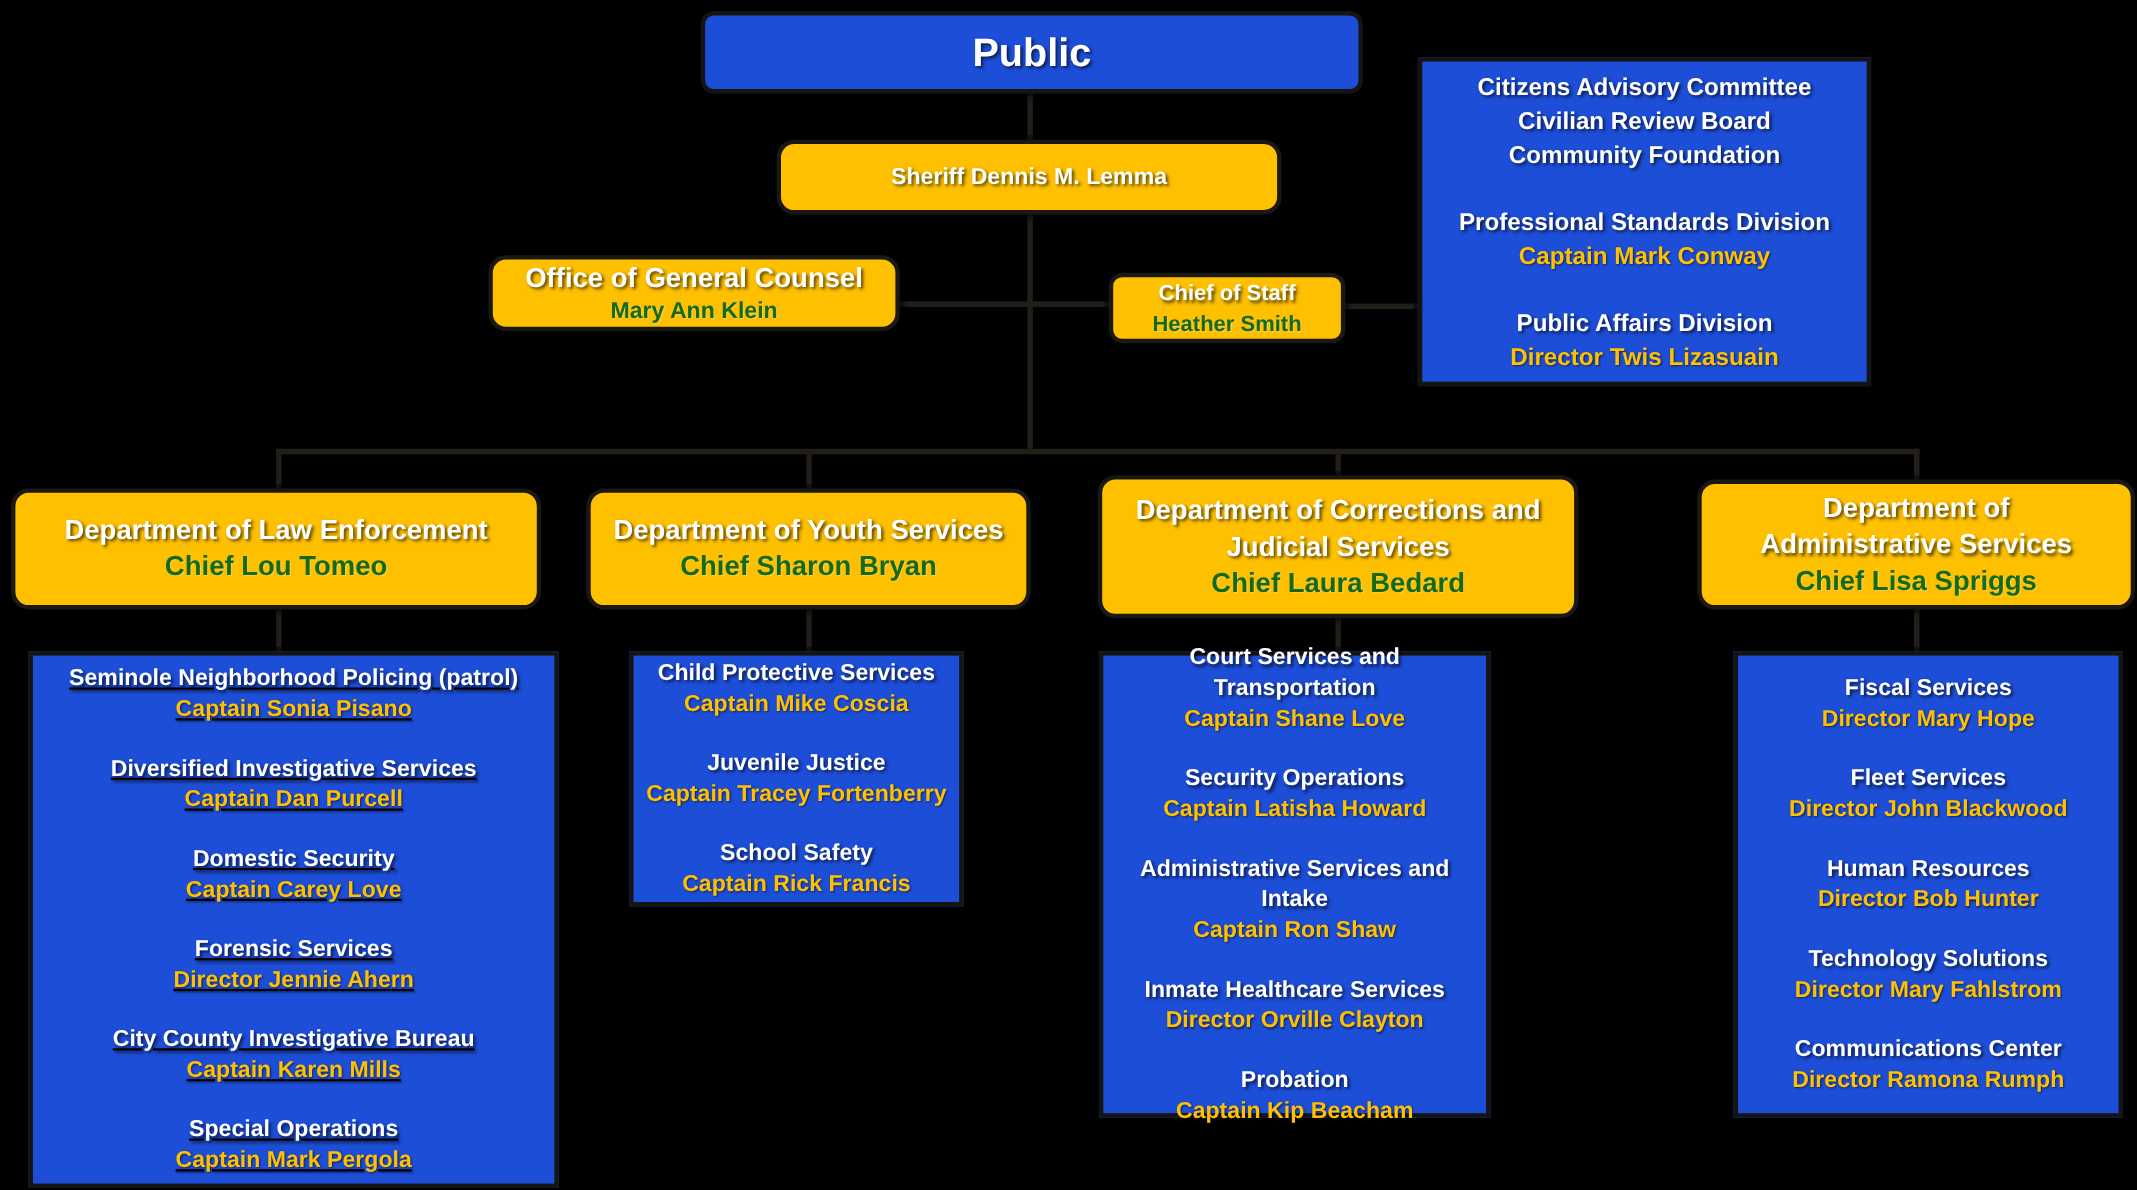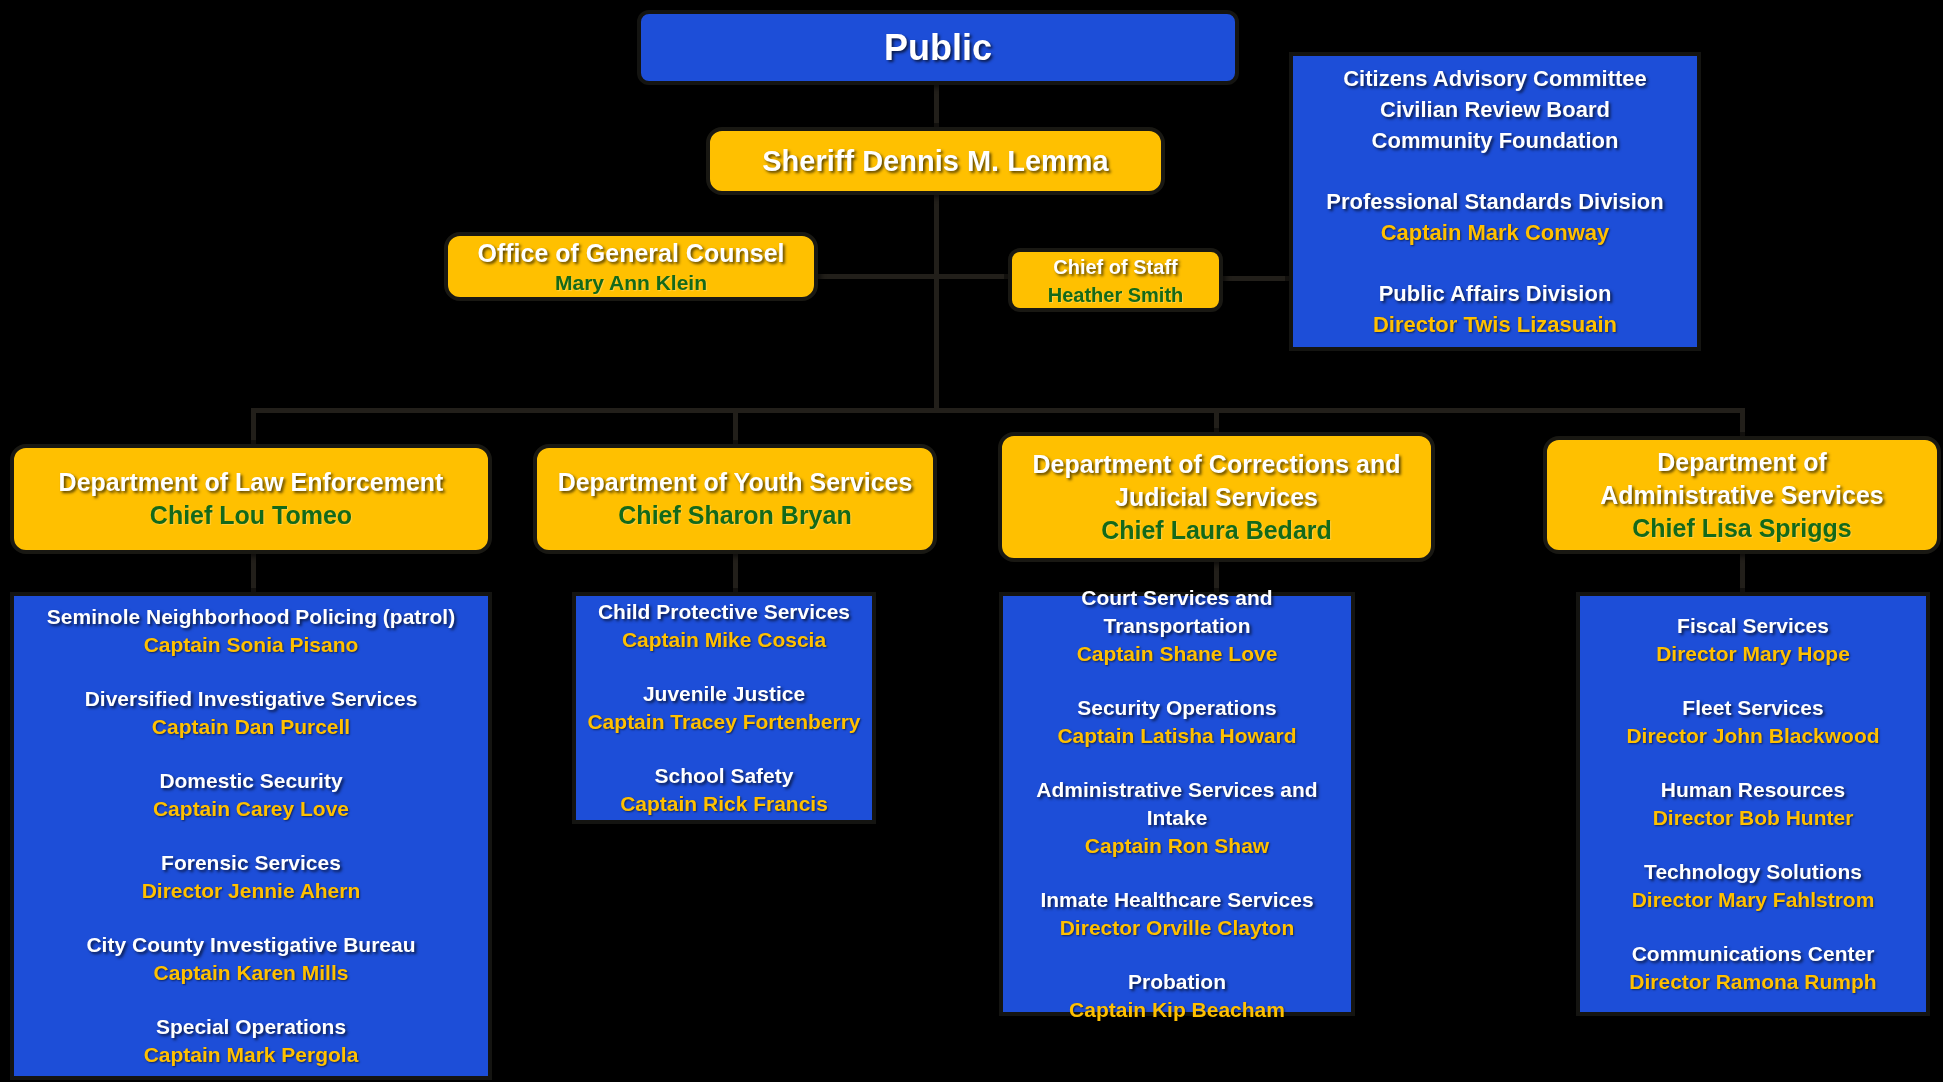--- a/index.html
+++ b/index.html
@@ -12,21 +12,21 @@
        align-items:center;justify-content:center;text-align:center;}
   .gold{background:#ffc000;border:4px solid #191813;border-radius:16px;
         box-shadow:-4px -4px 0 rgba(0,0,0,.45),3px 3px 5px rgba(0,0,0,.6);}
   .green{background:#1d4ed8;border:4px solid #141411;
          box-shadow:-4px -4px 0 rgba(0,0,0,.45),3px 3px 5px rgba(0,0,0,.6);}
   .green.rounded{border-radius:12px;}
   
   .t-white{color:#fff;text-shadow:2px 2px 3px rgba(0,0,0,.65);}
   .t-greentext{color:#14691a;text-shadow:1px 1px 1px rgba(255,255,255,.25);}
   .public-title{font-size:36px;}
-  .sheriff-title{font-size:29px;}
+  .sheriff-title{font-size:21px;}
   .sub-title{font-size:25px;line-height:32px;}
   .sub-name{font-size:21px;line-height:28px;}
   .dept-title{font-size:25px;line-height:33px;}
   .dept-chief{font-size:25px;line-height:33px;}
   .adv-line{font-size:22px;line-height:31px;color:#fff;text-shadow:2px 2px 3px rgba(0,0,0,.65);}
   .adv-name{font-size:22px;line-height:31px;color:#ffc000;text-shadow:1px 1px 2px rgba(0,0,0,.55);}
   .adv-spacer{height:30px;}
   .units{display:flex;flex-direction:column;justify-content:center;gap:26px;height:100%;width:100%;}
   .unit .u-name{font-size:21px;line-height:28px;color:#fff;text-shadow:2px 2px 3px rgba(0,0,0,.65);}
   .unit .u-leader{font-size:21px;line-height:28px;color:#ffc000;text-shadow:1px 1px 2px rgba(0,0,0,.55);}
@@ -95,21 +95,21 @@
   <div class="box gold" style="left:998px;top:432px;width:437px;height:130px;">
     <div class="dept-title t-white" style="max-width:400px;">Department of Corrections and Judicial Services</div>
     <div class="dept-chief t-greentext">Chief Laura Bedard</div>
   </div>
 
   <div class="box gold" style="left:1543px;top:436px;width:398px;height:118px;">
     <div class="dept-title t-white" style="max-width:300px;">Department of Administrative Services</div>
     <div class="dept-chief t-greentext">Chief Lisa Spriggs</div>
   </div>
 
-  <div class="box green" style="left:10px;top:592px;width:482px;height:488px;padding:8px 20px;">
+  <div class="box green" style="left:26px;top:592px;width:482px;height:488px;padding:8px 20px;text-decoration:underline;">
     <div class="units">
       <div class="unit">
         <div class="u-name">Seminole Neighborhood Policing (patrol)</div>
         <div class="u-leader">Captain Sonia Pisano</div>
       </div>
       <div class="unit">
         <div class="u-name">Diversified Investigative Services</div>
         <div class="u-leader">Captain Dan Purcell</div>
       </div>
       <div class="unit">

